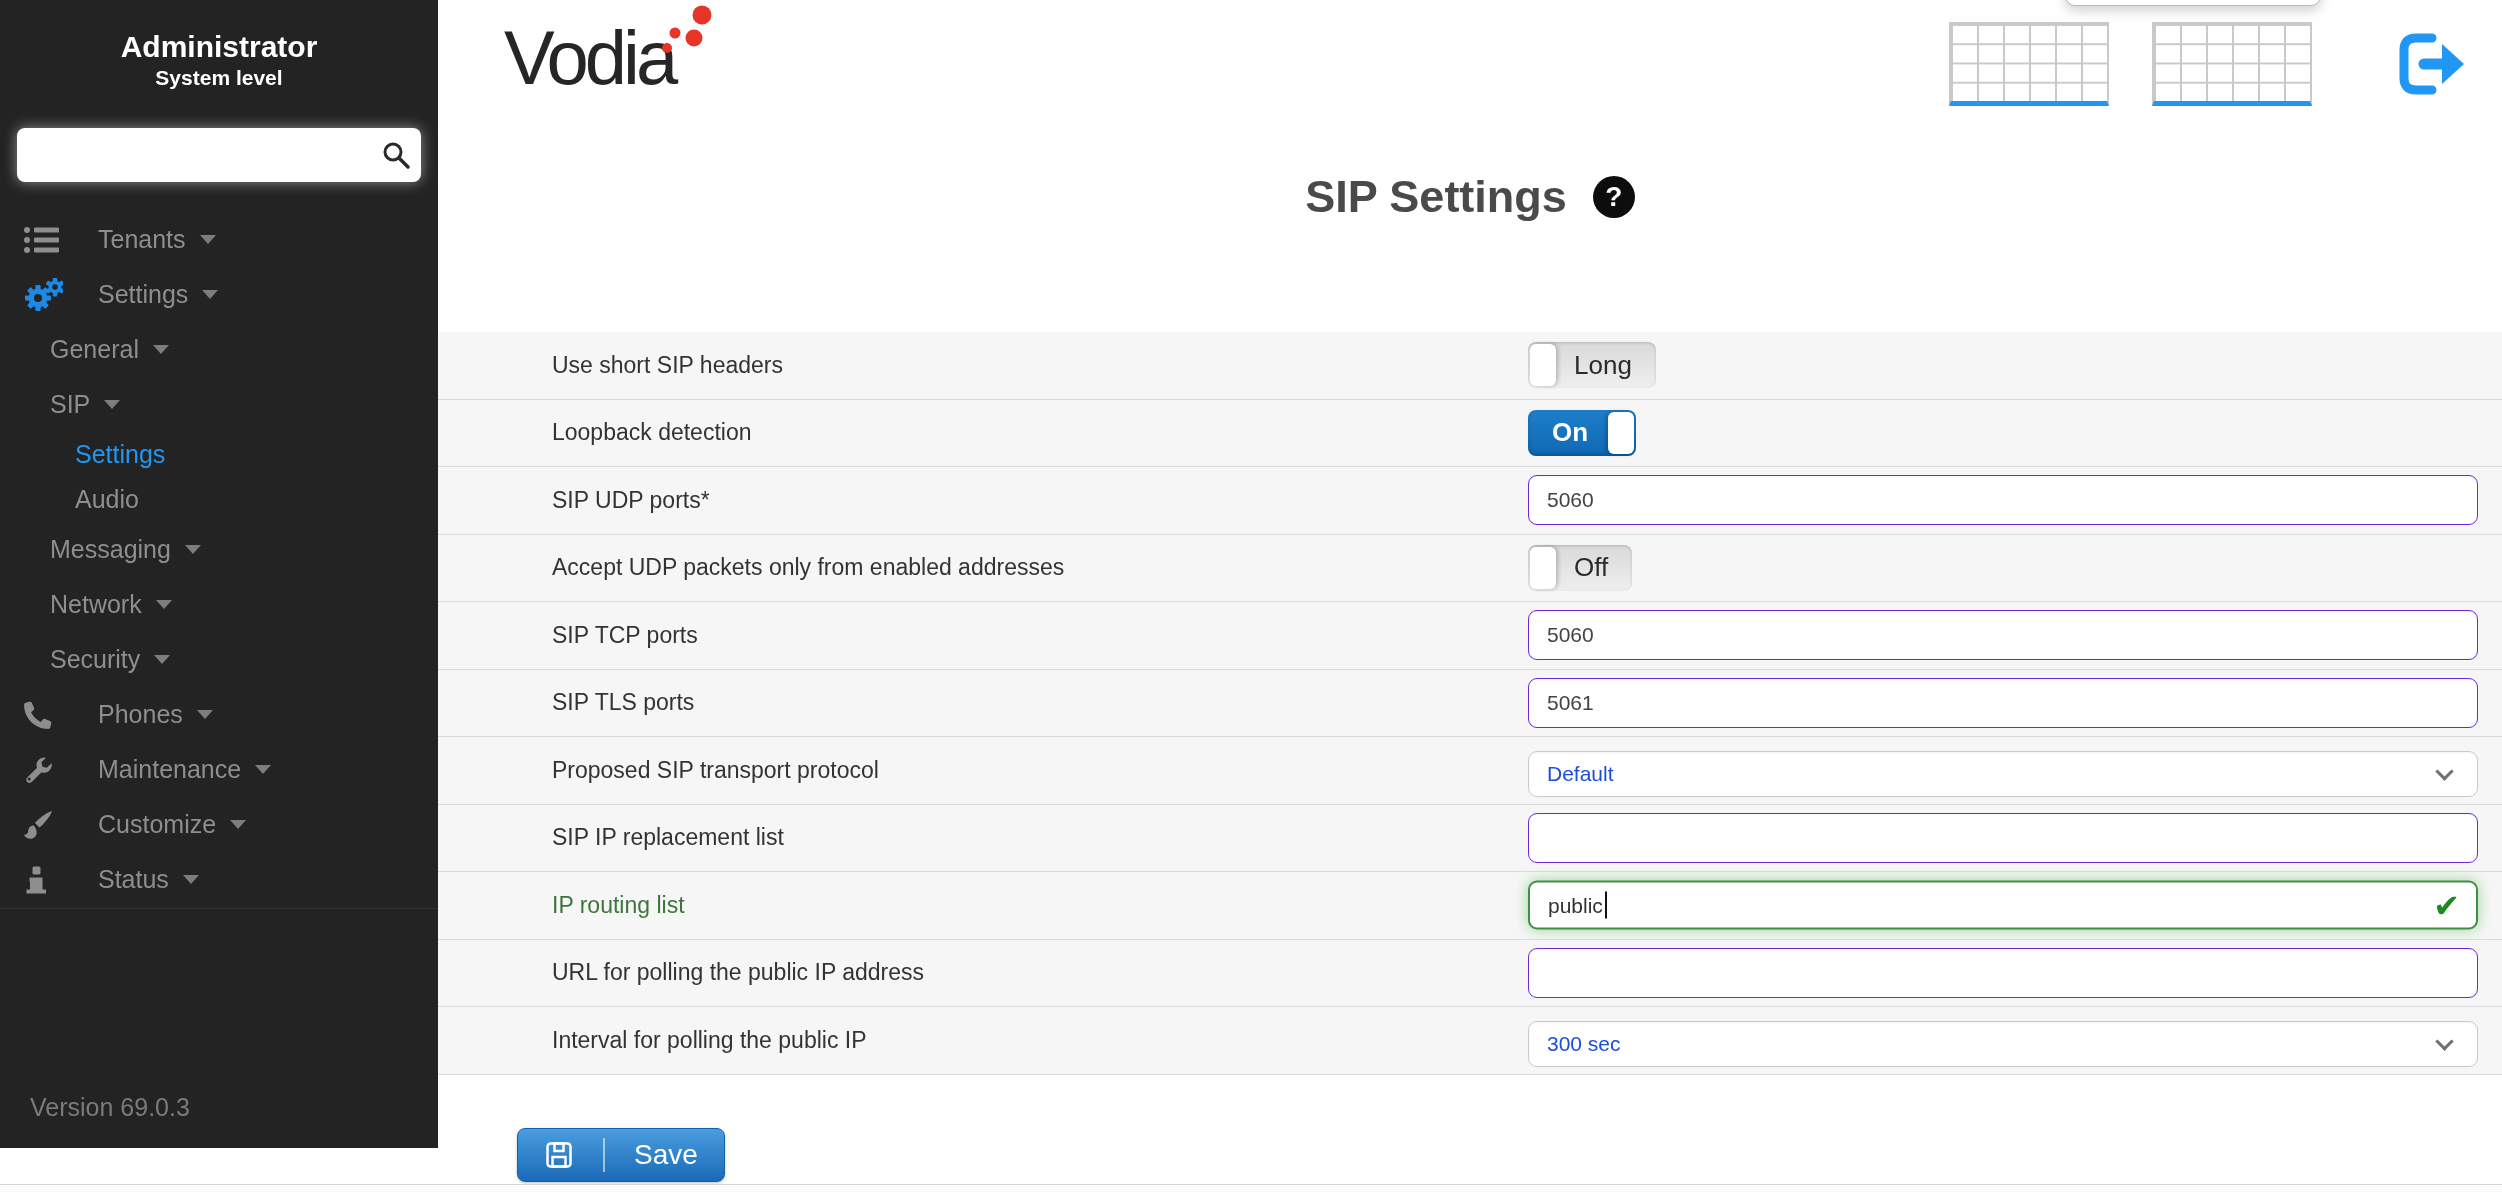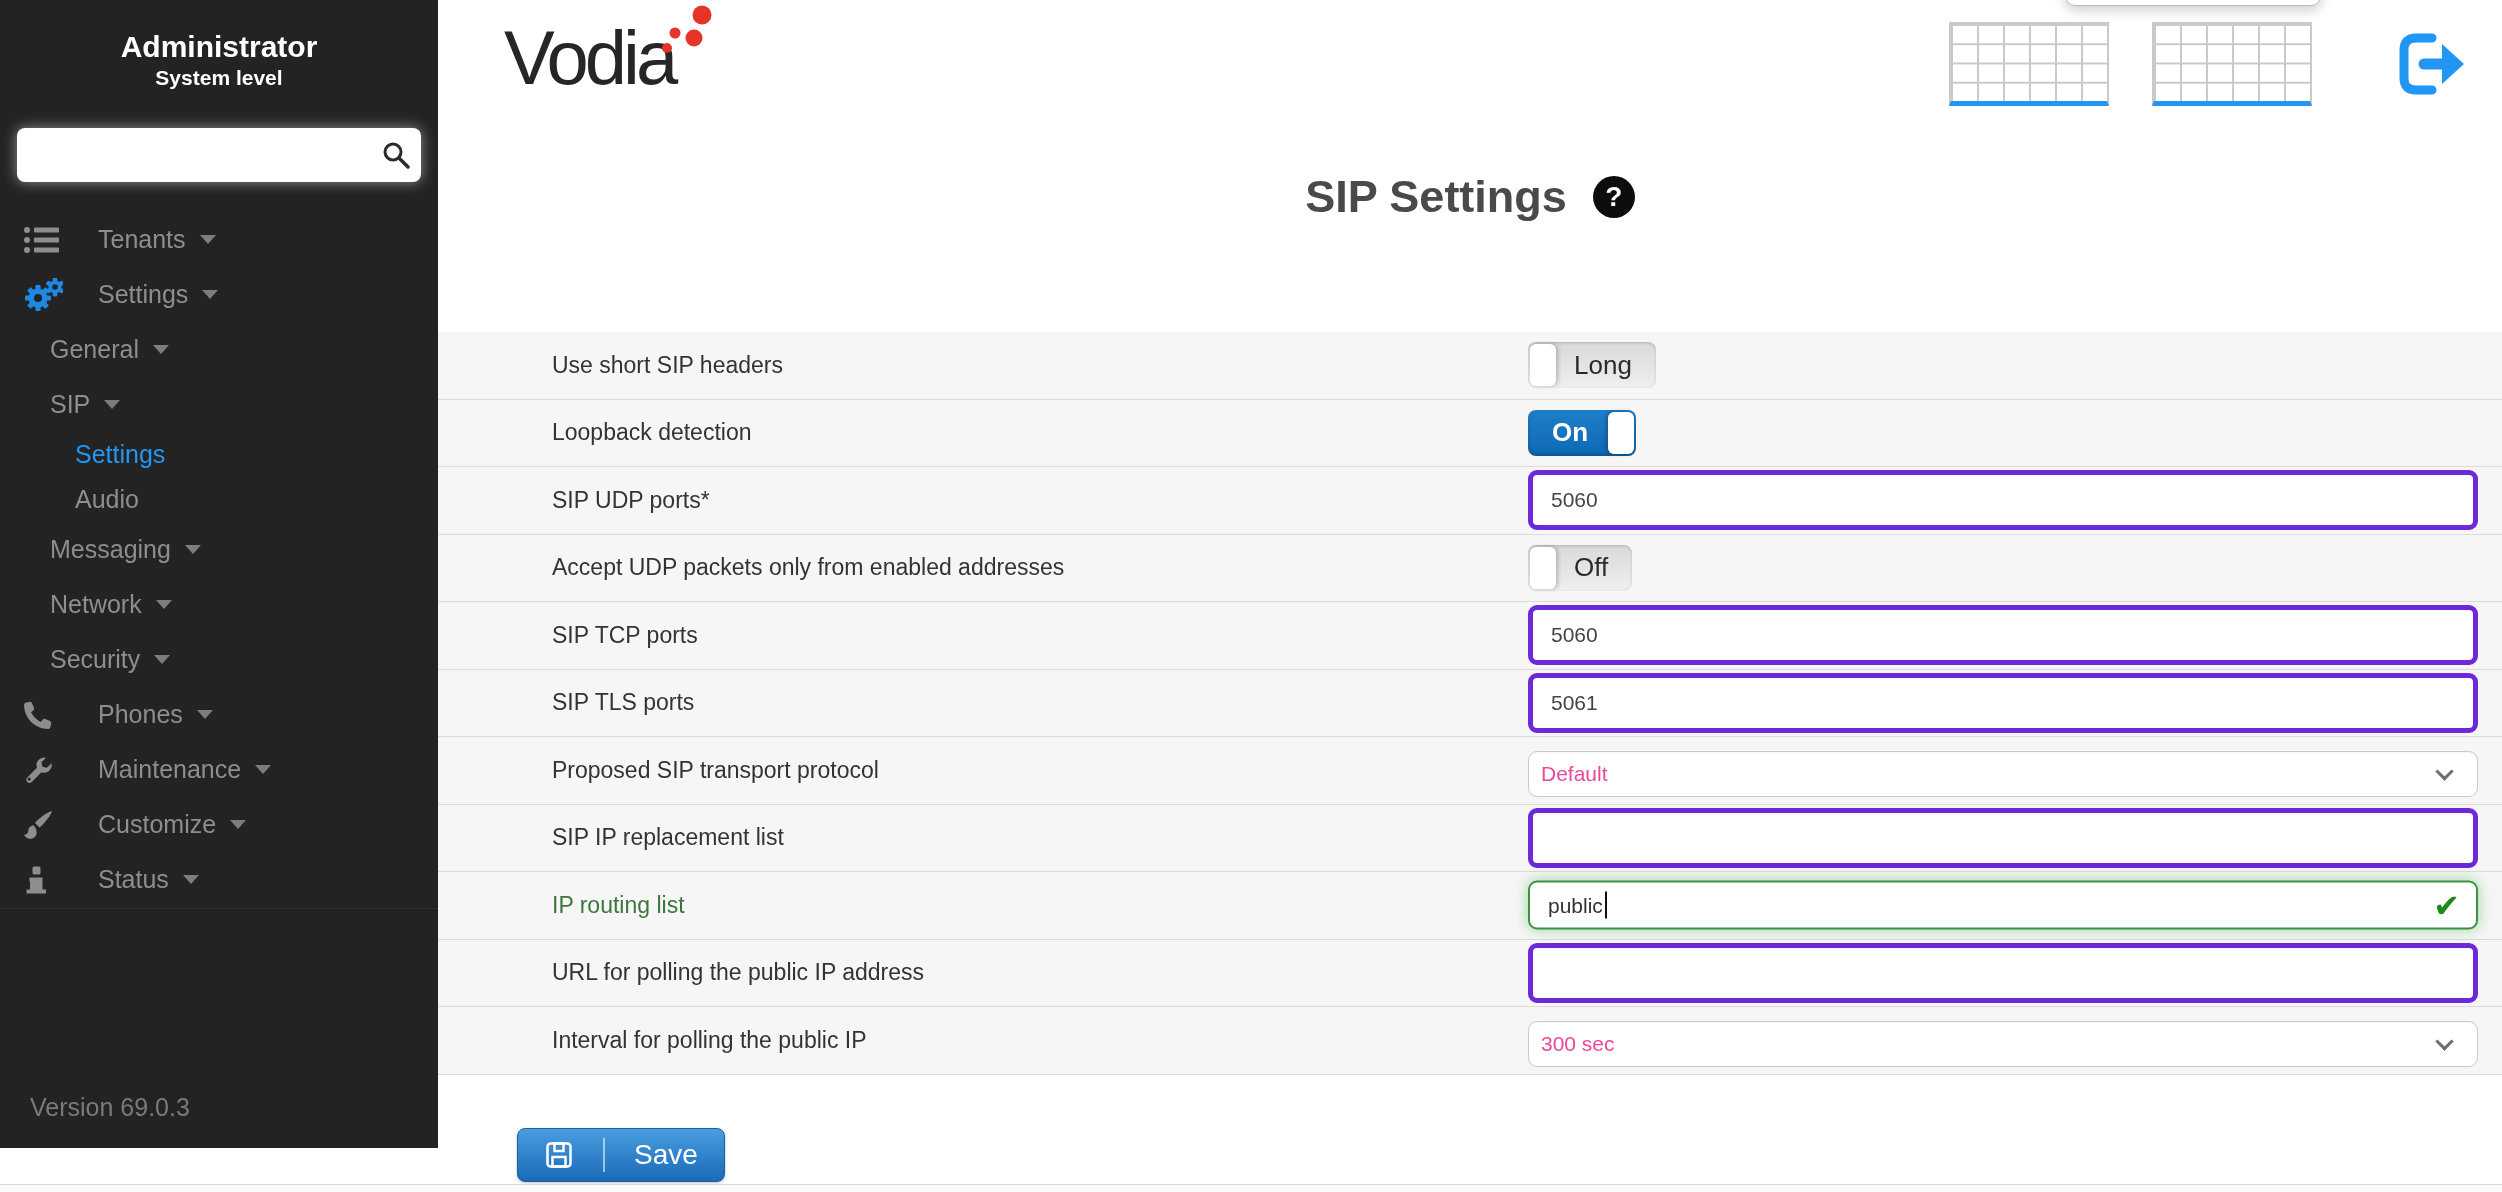--- a/index.html
+++ b/index.html
@@ -59,27 +59,27 @@
     text-align:center; vertical-align:6px; margin-left:26px; cursor:pointer; }
 
   
   .rows { position:absolute; top:332px; left:0; width:100%; }
   .row { position:relative; height:67.5px; background:#f6f6f6; border-bottom:1px solid #dbdbdb;
     display:flex; align-items:center; padding-left:82px; }
   .row-label { font-size:23px; color:#333;margin-left:32px; }
   .row-label.valid { color:var(--success,#3c763d); }
   .row-control { position:absolute; left:1090px; top:50%; transform:translateY(-50%); }
 
-  .text-input { width:950px; height:60px; border:5px solid #6d28d9; border-radius:9px;
+  .text-input { width:950px; height:50px; border:1px solid #6d28d9; border-radius:9px;
     background:#fff; font-size:21px; color:#444; padding:0 18px; outline:none;
     font-family:inherit; box-shadow:inset 0 1px 2px rgba(0,0,0,.04); display:block; }
 
   .select-box { width:950px; height:46px; border:1px solid #c9c9c9; border-radius:9px;
-    background:#fff; display:flex; align-items:center; padding:0 12px; font-size:21px;
-    color:#ec4899; position:relative; cursor:pointer; box-shadow:inset 0 1px 2px rgba(0,0,0,.04);margin-top:8px; }
+    background:#fff; display:flex; align-items:center; padding:0 18px; font-size:21px;
+    color:#1d4ed8; position:relative; cursor:pointer; box-shadow:inset 0 1px 2px rgba(0,0,0,.04);margin-top:8px; }
   .sel-chevron { position:absolute; right:26px; top:13px; width:13px; height:13px;
     border-right:3px solid #6f6f6f; border-bottom:3px solid #6f6f6f; transform:rotate(45deg); }
 
   .input-wrap { position:relative; width:950px; }
   .faux-input { width:950px; height:49px; border:2px solid var(--success-border,#3f9044);
     border-radius:9px; background:#fff; display:flex; align-items:center;
     padding:0 60px 0 18px; font-size:21px; color:#333; cursor:text;
     box-shadow:0 0 14px rgba(96,190,96,.6); }
   .caret-bar { display:inline-block; width:2px; height:27px; background:#111; margin-left:2px; }
   .check-icon { position:absolute; right:18px; top:50%; transform:translateY(-50%);

